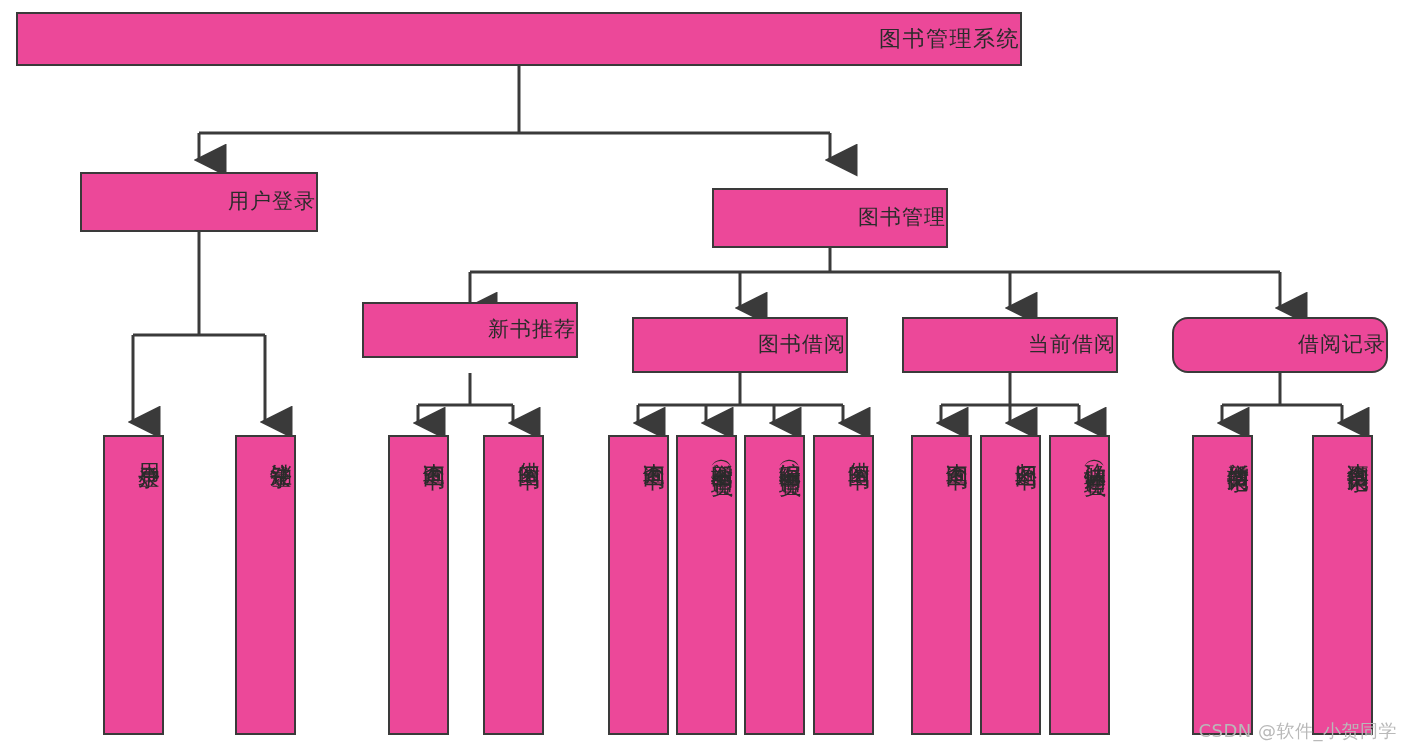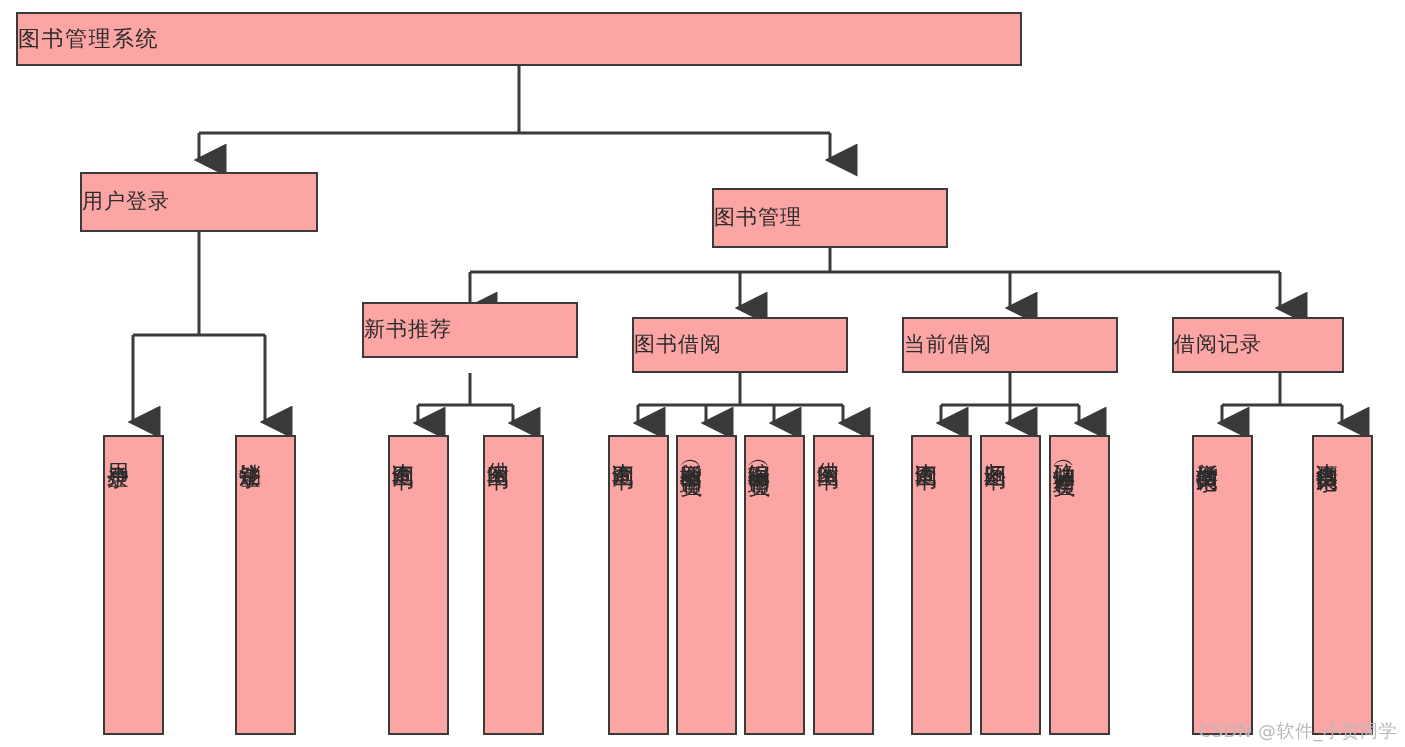--- a/index.html
+++ b/index.html
@@ -21,24 +21,24 @@
     position: absolute;
     left: 0;
     top: 0;
     width: 1405px;
     height: 747px;
   }
   .node {
     position: absolute;
     box-sizing: border-box;
     border: 2px solid #3a3a3a;
-    background: #fca5a5;
+    background: #ec4899;
     display: flex;
     align-items: center;
-    justify-content: flex-start;
+    justify-content: flex-end;
     color: #2b2b2b;
     z-index: 2;
   }
   .node .label {
     display: block;
     text-align: center;
     line-height: 1.12;
     letter-spacing: 0.5px;
   }
   .node.horiz .label {
@@ -142,21 +142,21 @@
 
   <div class="node horiz" style="left:362px; top:302px; width:216px; height:56px;">
     <span class="label">新书推荐</span>
   </div>
   <div class="node horiz" style="left:902px; top:317px; width:216px; height:56px;">
     <span class="label">当前借阅</span>
   </div>
   <div class="node horiz" style="left:632px; top:317px; width:216px; height:56px;">
     <span class="label">图书借阅</span>
   </div>
-  <div class="node horiz" style="left:1172px; top:317px; width:172px; height:56px;">
+  <div class="node horiz" style="left:1172px; top:317px; width:216px; height:56px;border-radius:16px;">
     <span class="label">借阅记录</span>
   </div>
 
   <div class="node vert" style="left:103px; top:435px; width:61px; height:300px;">
     <span class="label">用户登录</span>
   </div>
   <div class="node vert" style="left:235px; top:435px; width:61px; height:300px;">
     <span class="label">注销登录</span>
   </div>
 

